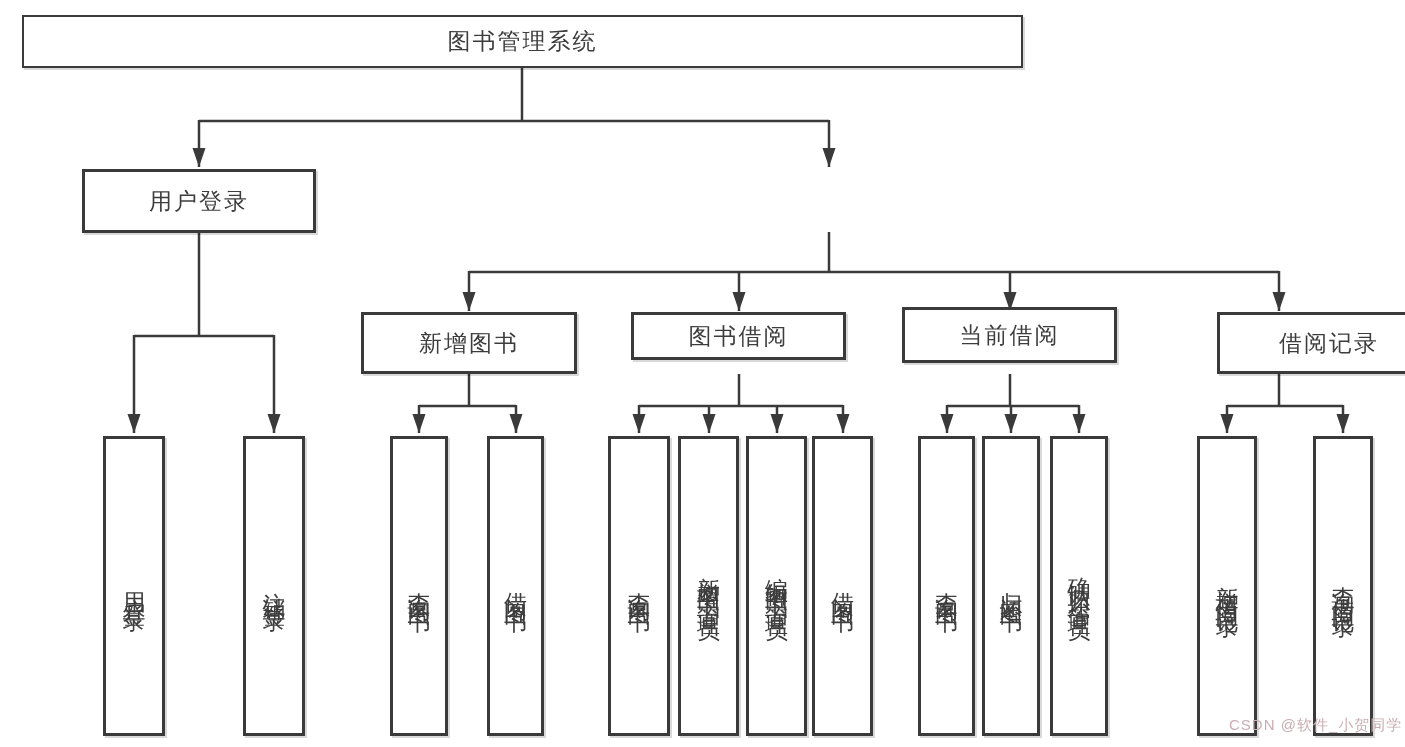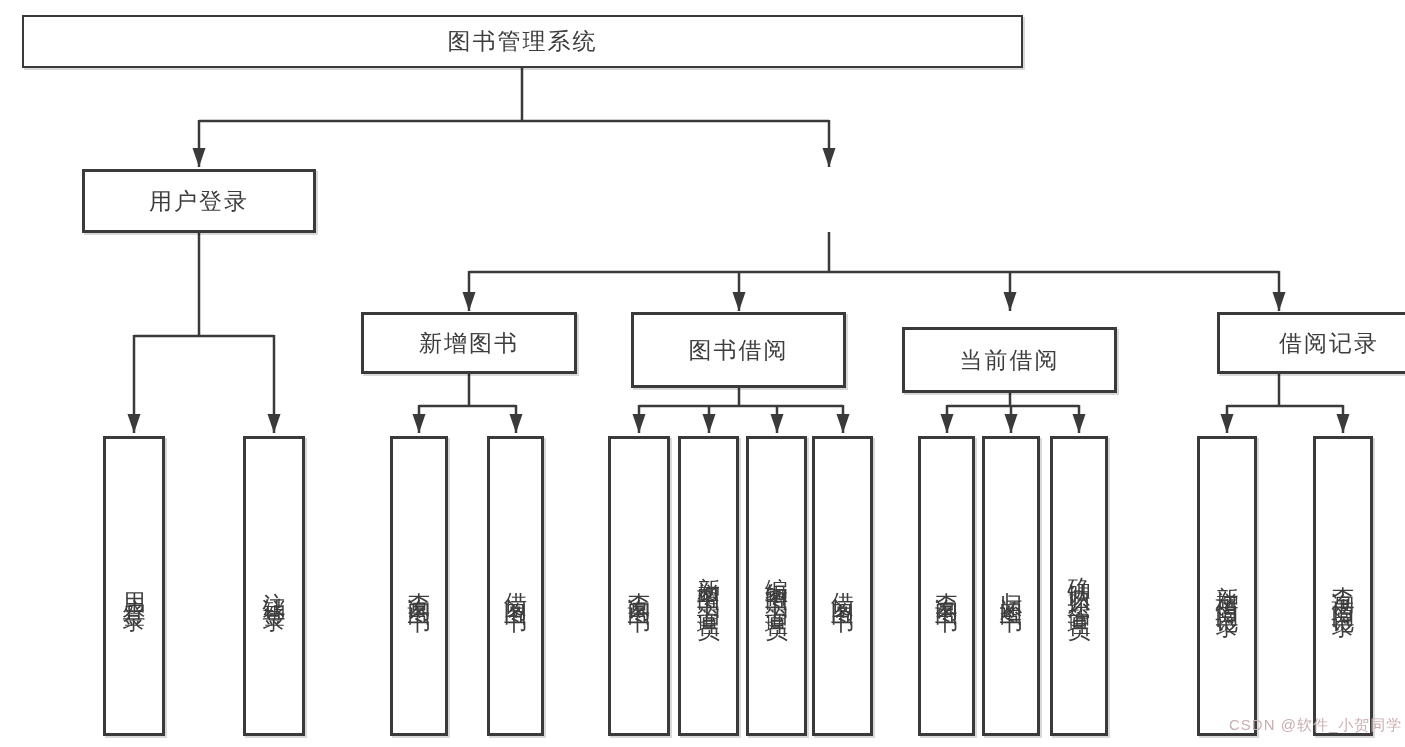--- a/index.html
+++ b/index.html
@@ -59,22 +59,22 @@
       <line x1="1227" y1="405" x2="1227" y2="433" marker-end="url(#arr)"></line>
       <line x1="1343" y1="405" x2="1343" y2="433" marker-end="url(#arr)"></line>
     </g>
   </svg>
 
   <div class="node root" style="left:22px;top:15px;width:1001px;height:53px">图书管理系统</div>
 
   <div class="node" style="left:82px;top:169px;width:234px;height:64px">用户登录</div>
 
   <div class="node" style="left:361px;top:312px;width:216px;height:62px">新增图书</div>
-  <div class="node" style="left:631px;top:312px;width:215px;height:76px">图书借阅</div>
-  <div class="node" style="left:902px;top:327px;width:215px;height:66px">当前借阅</div>
+  <div class="node" style="left:631px;top:312px;width:215px;height:48px">图书借阅</div>
+  <div class="node" style="left:902px;top:307px;width:215px;height:56px">当前借阅</div>
   <div class="node" style="left:1217px;top:312px;width:224px;height:62px">借阅记录</div>
 
   <div class="leaf" style="left:103px;top:436px;width:62px;height:300px">
     <span>用户登录</span>
   </div>
   <div class="leaf" style="left:243px;top:436px;width:62px;height:300px">
     <span>注销登录</span>
   </div>
 
   <div class="leaf" style="left:390px;top:436px;width:58px;height:300px">

